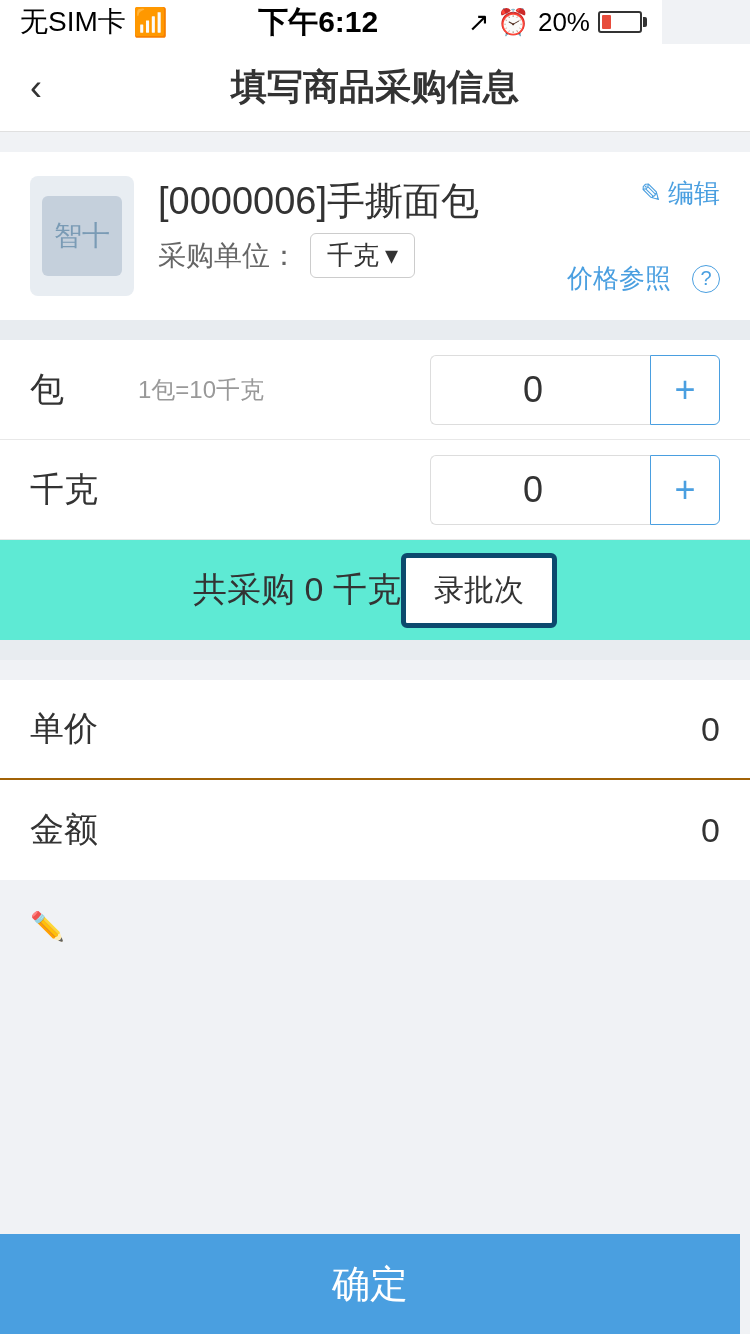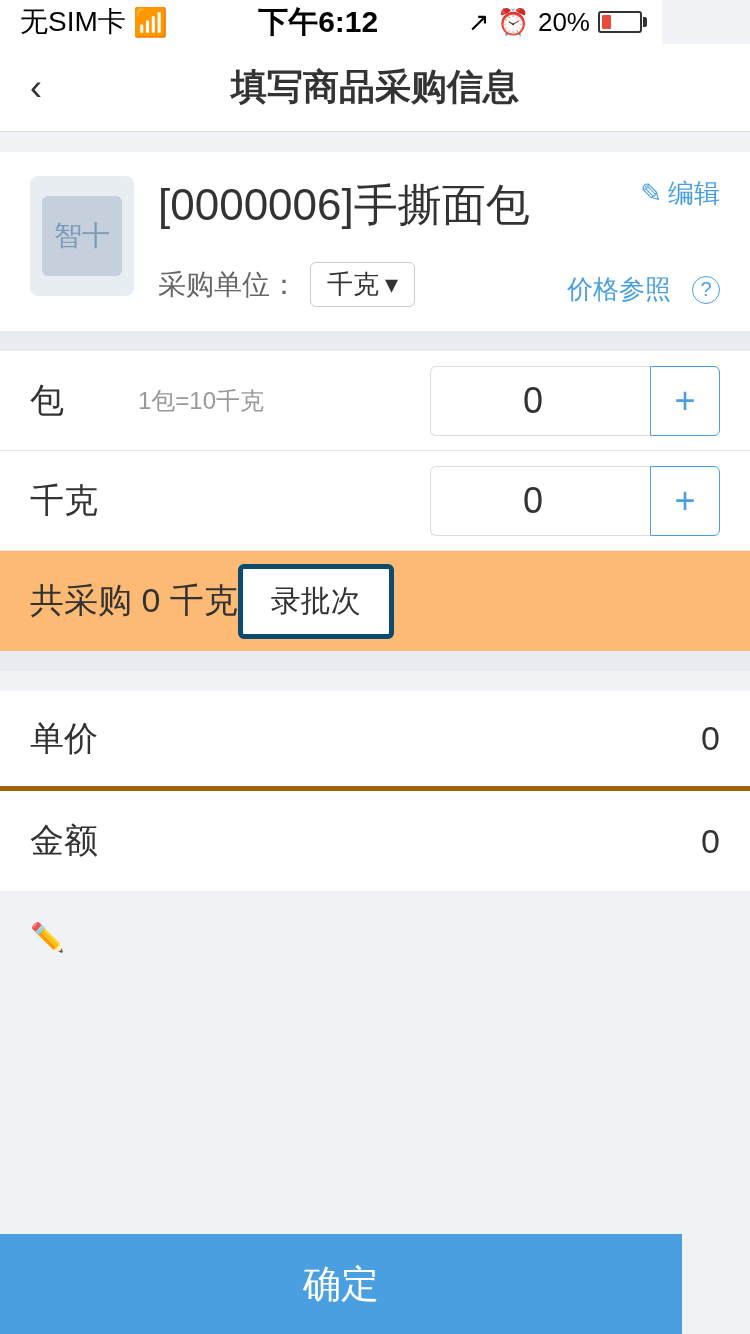--- a/index.html
+++ b/index.html
@@ -119,24 +119,24 @@
       display: flex;
       align-items: center;
       justify-content: center;
       font-size: 28px;
       color: #7a9bb5;
     }
     .product-info {
       flex: 1;
     }
     .product-name {
-      font-size: 44px;
+      font-size: 38px;
       color: #333;
       font-weight: 500;
-      margin-bottom: 27px;
+      margin-bottom: 6px;
     }
     .product-unit-row {
       display: flex;
       align-items: center;
       gap: 12px;
       font-size: 28px;
       color: #666;
     }
     .unit-select {
       border: 1px solid #ccc;
@@ -237,24 +237,24 @@
       color: #4a9fe0;
       font-size: 36px;
       display: flex;
       align-items: center;
       justify-content: center;
       cursor: pointer;
     }
 
     
     .summary-row {
-      background: #fdba74;
-      display: flex;
-      align-items: center;
-      justify-content: flex-start;
+      background: #5eead4;
+      display: flex;
+      align-items: center;
+      justify-content: center;
       padding: 0 30px;
       height: 100px;
     }
     .summary-text {
       font-size: 34px;
       color: #333;
     }
     .batch-btn {
       border: 5px solid #0c4a6e;
       border-radius: 6px;
@@ -269,21 +269,21 @@
     .price-section {
       background: #fff;
       margin-top: 20px;
     }
     .price-row {
       display: flex;
       align-items: center;
       justify-content: space-between;
       padding: 0 30px;
       height: 100px;
-      border-bottom: 5px solid #a16207;
+      border-bottom: 2px solid #a16207;
     }
     .price-row:last-child {
       border-bottom: none;
     }
     .price-label {
       font-size: 34px;
       color: #333;
     }
     .price-value {
       font-size: 34px;
@@ -311,21 +311,21 @@
 
     
     .content-area {
       background: #f0f2f5;
       flex: 1;
       min-height: 300px;
     }
 
     
     .confirm-btn {
-      width: 682px;
+      width: 740px;
       height: 100px;
       background: #4a9fe0;
       color: #fff;
       font-size: 38px;
       font-weight: 500;
       border: none;
       cursor: pointer;
       display: flex;
       align-items: center;
       justify-content: center;

